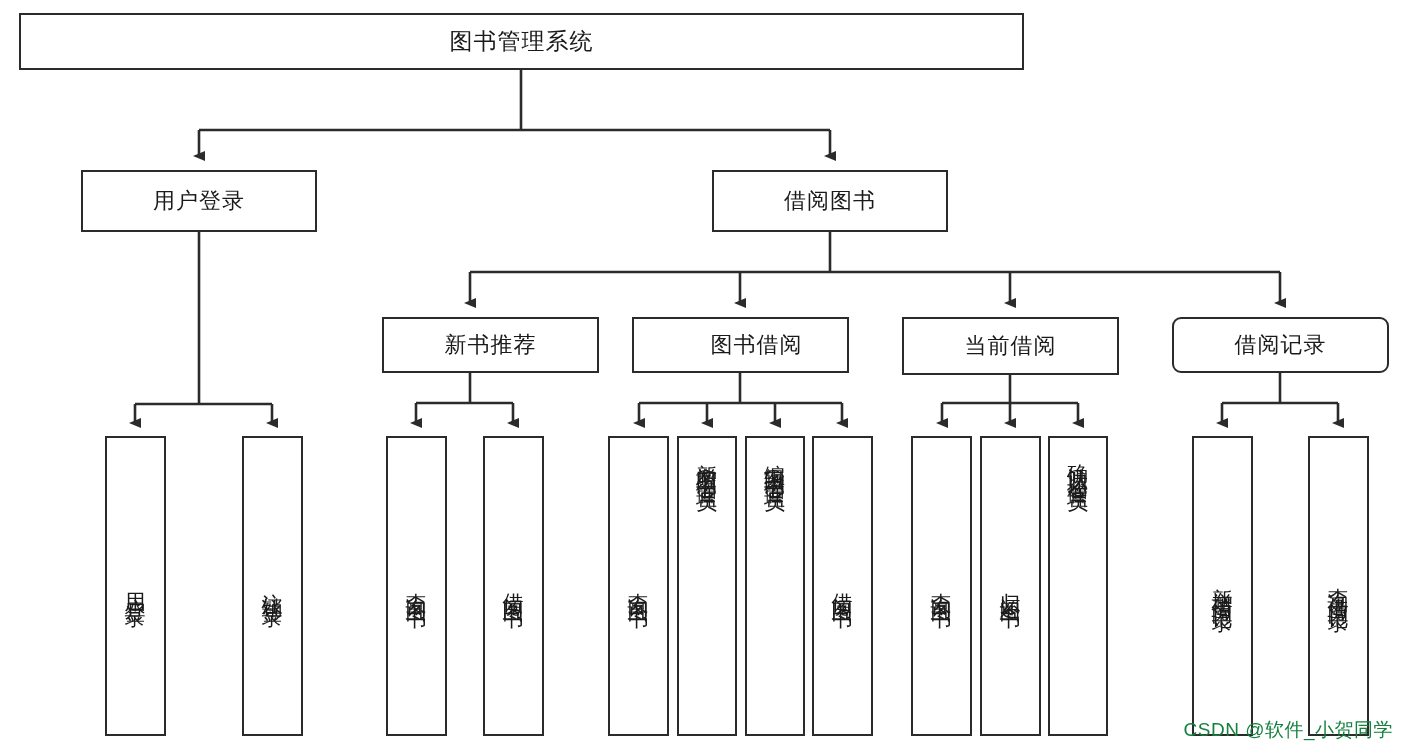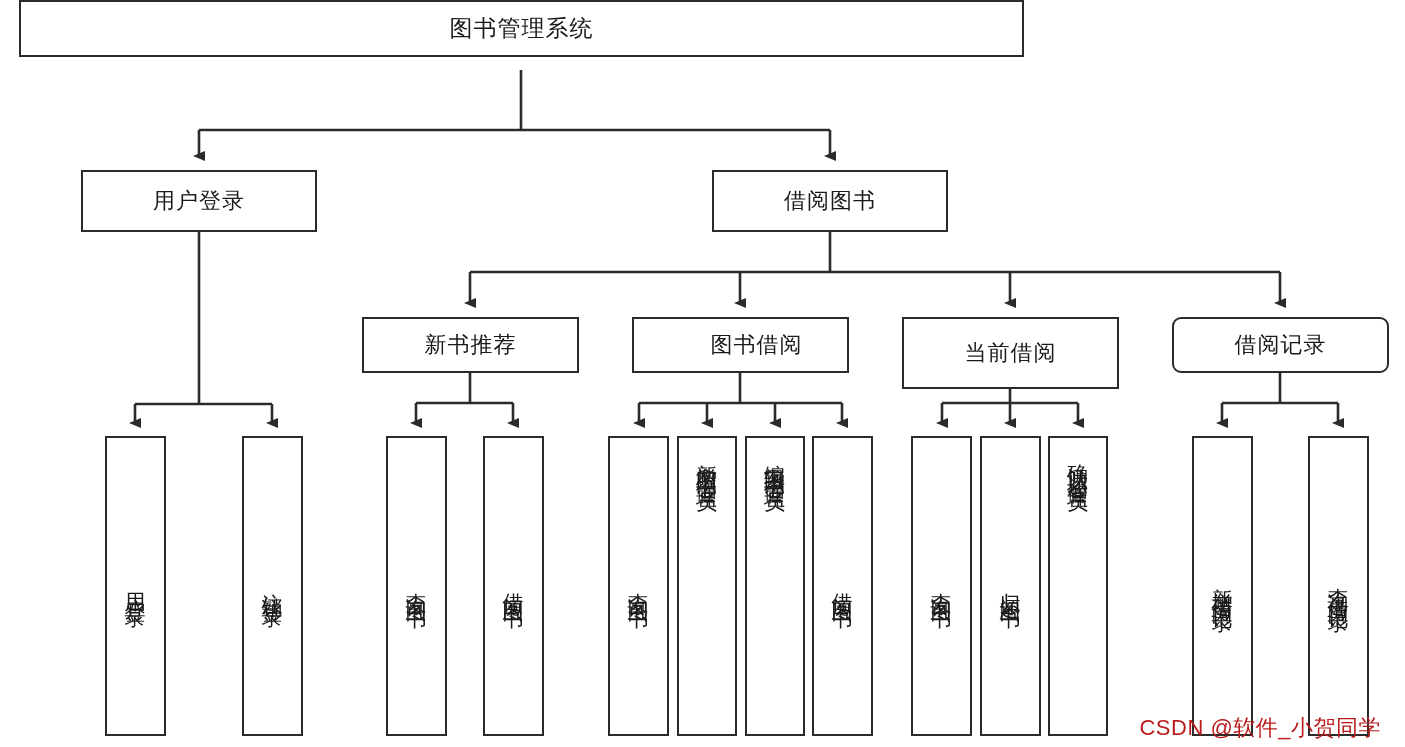--- a/index.html
+++ b/index.html
@@ -62,24 +62,24 @@
   }
   .node.vertical.tall .label {
     letter-spacing: 4px;
   }
   .node.vertical.centered {
     align-items: center;
     padding-top: 0;
   }
   .watermark {
     position: absolute;
-    right: 24px;
+    right: 12px;
     bottom: 4px;
-    font-size: 22px;
-    color: #b91c1c;
+    font-size: 19px;
+    color: #15803d;
     letter-spacing: 0.5px;
     white-space: nowrap;
     font-family: "Liberation Sans", "DejaVu Sans", sans-serif;
   }
 </style>
 </head>
 <body>
 
 <div id="canvas">
 
@@ -126,38 +126,38 @@
       <path d="M1010,403 L1010,423" marker-end="url(#arrow)"></path>
       <path d="M1078,403 L1078,423" marker-end="url(#arrow)"></path>
 
       <path d="M1280,373 L1280,403"></path>
       <path d="M1222,403 L1338,403"></path>
       <path d="M1222,403 L1222,423" marker-end="url(#arrow)"></path>
       <path d="M1338,403 L1338,423" marker-end="url(#arrow)"></path>
     </g>
   </svg>
 
-  <div class="node horizontal root" style="left:19px; top:0; width:1005px; height:57px;">
+  <div class="node horizontal root" style="left:19px; top:13px; width:1005px; height:57px;">
     <span class="label">图书管理系统</span>
   </div>
 
   <div class="node horizontal" style="left:81px; top:170px; width:236px; height:62px;">
     <span class="label">用户登录</span>
   </div>
   <div class="node horizontal" style="left:712px; top:170px; width:236px; height:62px;">
     <span class="label">借阅图书</span>
   </div>
 
-  <div class="node horizontal" style="left:362px; top:317px; width:217px; height:56px;">
+  <div class="node horizontal" style="left:382px; top:317px; width:217px; height:56px;">
     <span class="label">新书推荐</span>
   </div>
   <div class="node horizontal" style="left:632px; top:317px; width:217px; height:56px;padding-left:32px;">
     <span class="label">图书借阅</span>
   </div>
-  <div class="node horizontal" style="left:902px; top:317px; width:217px; height:72px;">
+  <div class="node horizontal" style="left:902px; top:317px; width:217px; height:58px;">
     <span class="label">当前借阅</span>
   </div>
   <div class="node horizontal" style="left:1172px; top:317px; width:217px; height:56px;border-radius:9px;">
     <span class="label">借阅记录</span>
   </div>
 
   <div class="node vertical centered" style="left:105px; top:436px; width:61px; height:300px;">
     <span class="label">用户登录</span>
   </div>
   <div class="node vertical centered" style="left:242px; top:436px; width:61px; height:300px;">

